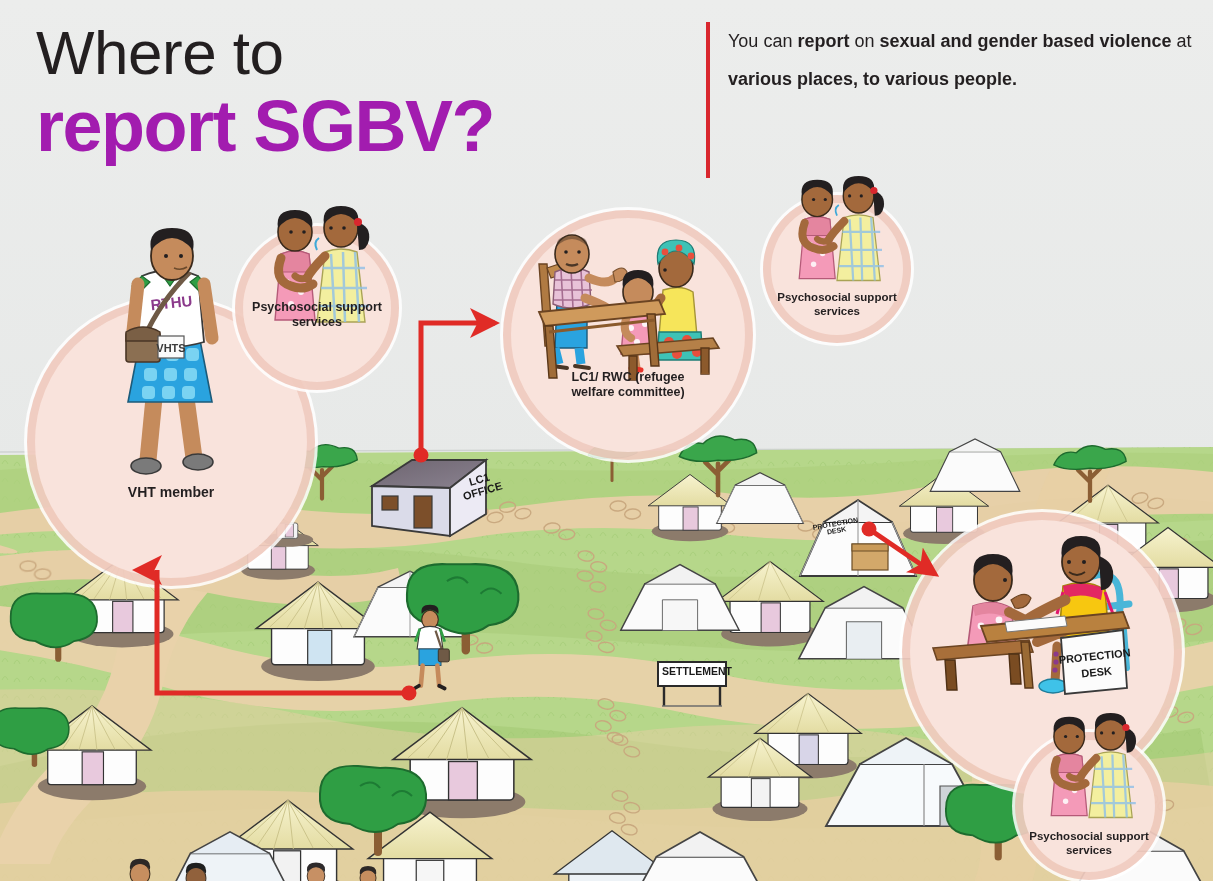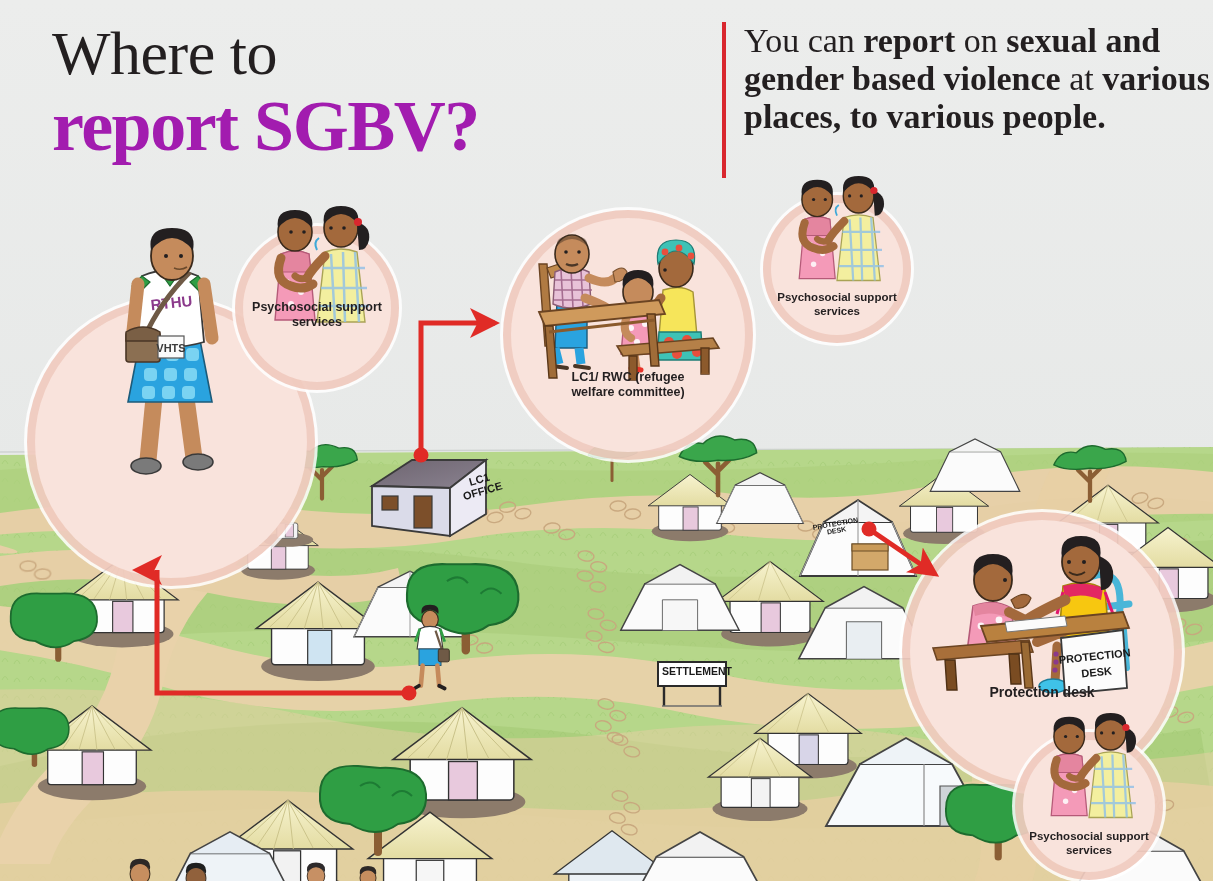--- a/index.html
+++ b/index.html
@@ -6,37 +6,37 @@
   body {
     width: 1213px; height: 881px;
     font-family: "Liberation Sans", sans-serif;
     background: #ebeceb;
     overflow: hidden;
     position: relative;
   }
   #stage { position: absolute; inset: 0; width: 1213px; height: 881px; overflow: hidden; }
 
   
-  #header { position: absolute; left: 16px; top: 0; width: 1146px; height: 200px; z-index: 40; font-family: Liberation Serif, serif; }
+  #header { position: absolute; left: 0; top: 0; width: 1146px; height: 200px; z-index: 40; }
   #title-block { position: absolute; left: 36px; top: 14px; }
   .title-line1 {
     font-size: 62px; font-weight: 400; color: #231f20; letter-spacing: -0.5px;
     line-height: 78px; white-space: nowrap;
   }
   .title-line2 {
     font-size: 72px; font-weight: 700; color: #a21caf; letter-spacing: -1.5px;
     line-height: 80px; white-space: nowrap; margin-top: -6px;
   }
   #header-divider {
     position: absolute; left: 706px; top: 22px; width: 4px; height: 156px;
     background: #d9272e;
   }
   #subtitle-block {
     position: absolute; left: 728px; top: 22px; width: 470px;
-    font-size: 34px; line-height: 38px; color: #231f20; font-weight: 400;
+    font-size: 18px; line-height: 38px; color: #231f20; font-weight: 400;
   }
   #subtitle-block b { font-weight: 700; }
 
   
   #scene { position: absolute; left: 0; top: 0; width: 1213px; height: 881px; z-index: 1; }
 
   
   .callout {
     position: absolute; border-radius: 50%;
     background: #f9e3dc;
@@ -517,20 +517,21 @@
 
         <rect x="72" y="108" width="26" height="22" fill="#fbfbfb" stroke="#555" stroke-width="1.2"></rect>
         <text x="85" y="124" font-family="'Liberation Sans',sans-serif" font-size="11" font-weight="700" fill="#3a3a3a" text-anchor="middle">VHTS</text>
 
         <ellipse cx="86" cy="28" rx="21" ry="24" fill="#c58b5c" stroke="#3a2a1c" stroke-width="1.8"></ellipse>
         <path d="M65 22 q21 -24 42 0 q4 -22 -21 -22 q-25 0 -21 22 Z" fill="#231f20"></path>
         <circle cx="95" cy="28" r="2" fill="#231f20"></circle>
           <circle cx="80" cy="28" r="2" fill="#231f20"></circle>
         <path d="M88 40 q7 3 13 -1" stroke="#6b4a2c" stroke-width="1.6" fill="none"></path>
       </svg>
+      <div class="callout-label" style="top:178px; font-size:14px;">VHT member</div>
     </div>
   </div>
 
   <div class="callout" id="c-psy1" style="left:243px; top:234px; width:148px; height:148px;">
     <div class="callout-inner">
       <svg class="art" style="left:50%; top:-42px; transform:translateX(-50%);" width="140" height="150" viewBox="0 0 140 150">
 
         <g>
           <path d="M34 62 q14 -6 28 0 l6 66 l-40 0 Z" fill="#f49ab8" stroke="#b55a78" stroke-width="1.4"></path>
           <g fill="#ffffff" opacity="0.85">
@@ -733,21 +734,20 @@
         <path d="M92 124 L102 124 L104 154 L94 154 Z" fill="#7a4c22" stroke="#4f3014" stroke-width="1.4"></path>
 
         <path d="M64 96 L206 82 L212 98 L70 112 Z" fill="#b9813f" stroke="#6b4422" stroke-width="1.8"></path>
         <path d="M88 92 L148 86 L150 96 L90 102 Z" fill="#fbfbfb" stroke="#777" stroke-width="1"></path>
         <path d="M104 112 L112 112 L116 158 L108 158 Z" fill="#9a6a34" stroke="#5a3718" stroke-width="1.4"></path>
 
         <path d="M144 108 L206 100 L210 158 L148 164 Z" fill="#fcfcfc" stroke="#3a3a3a" stroke-width="1.8"></path>
         <text x="178" y="130" font-family="'Liberation Sans',sans-serif" font-size="11" font-weight="700" fill="#1a1a1a" text-anchor="middle" transform="rotate(-6 178 130)">PROTECTION</text>
         <text x="180" y="146" font-family="'Liberation Sans',sans-serif" font-size="11" font-weight="700" fill="#1a1a1a" text-anchor="middle" transform="rotate(-6 180 146)">DESK</text>
       </svg>
-      <div class="callout-label" style="top:164px; font-size:14px;">Protection desk</div>
     </div>
   </div>
 
   <div class="callout" id="c-psy3" style="left:1023px; top:740px; width:132px; height:132px;">
     <div class="callout-inner">
       <svg class="art" style="left:50%; top:-42px; transform:translateX(-50%);" width="126" height="140" viewBox="0 0 140 150">
         <g>
           <path d="M34 62 q14 -6 28 0 l6 66 l-40 0 Z" fill="#f49ab8" stroke="#b55a78" stroke-width="1.4"></path>
           <g fill="#ffffff" opacity="0.85">
               <circle cx="40" cy="90" r="3"></circle>

